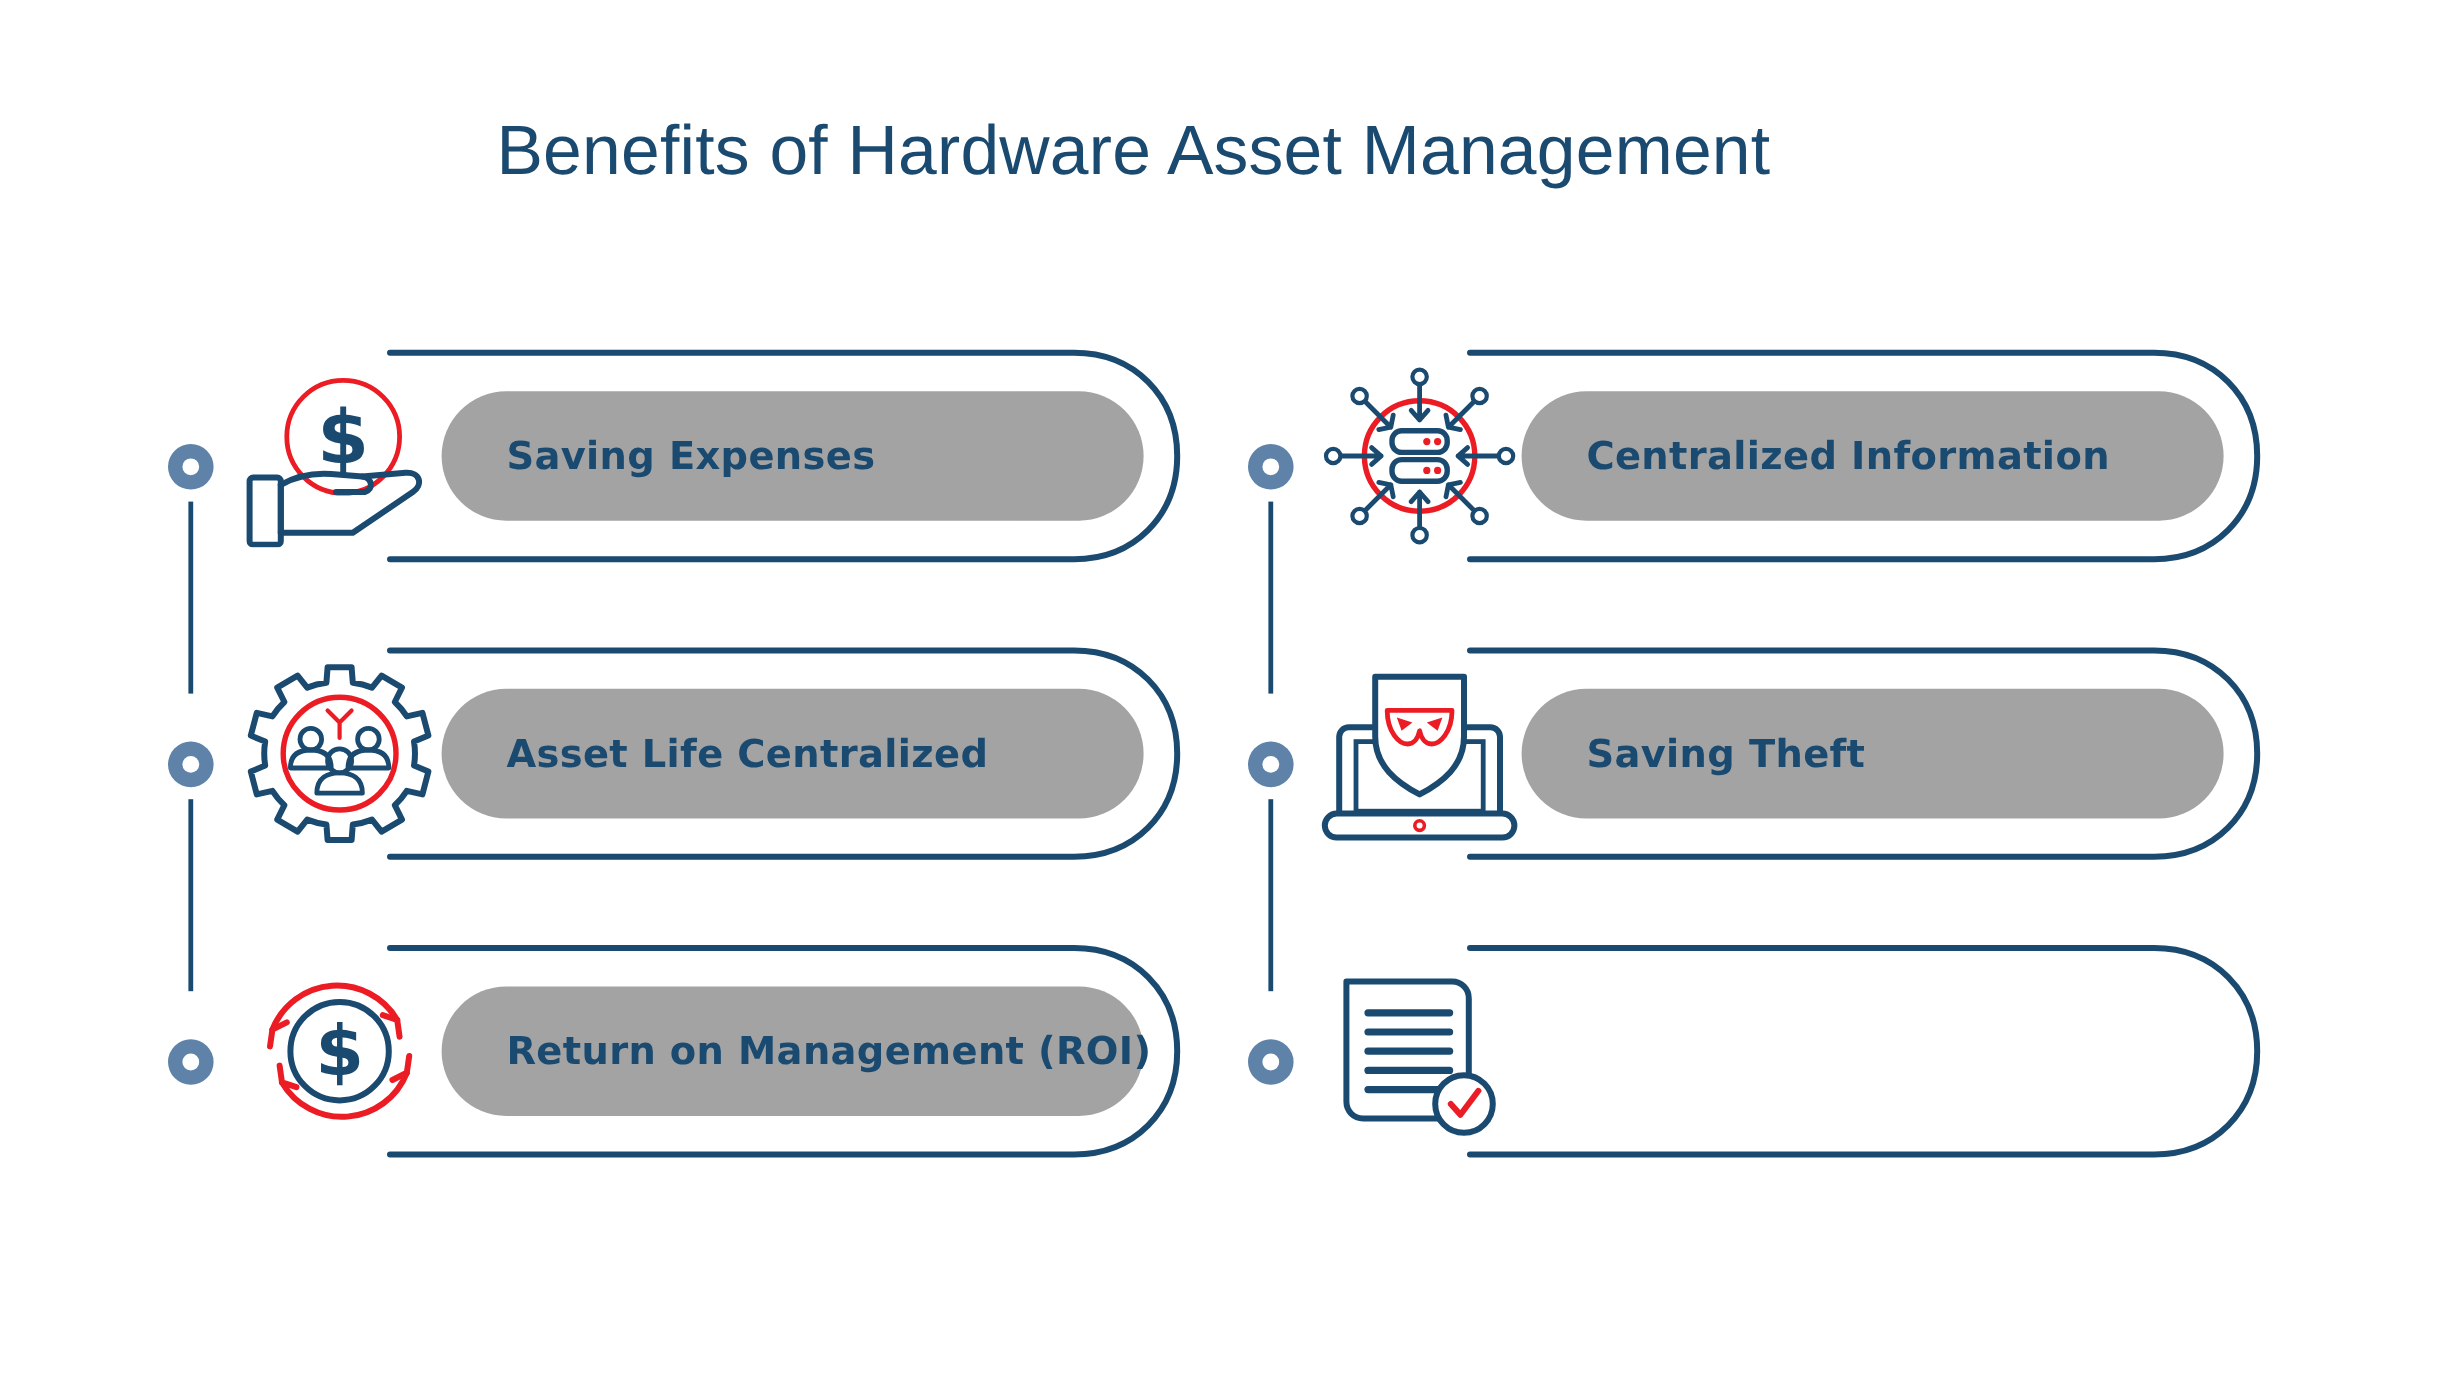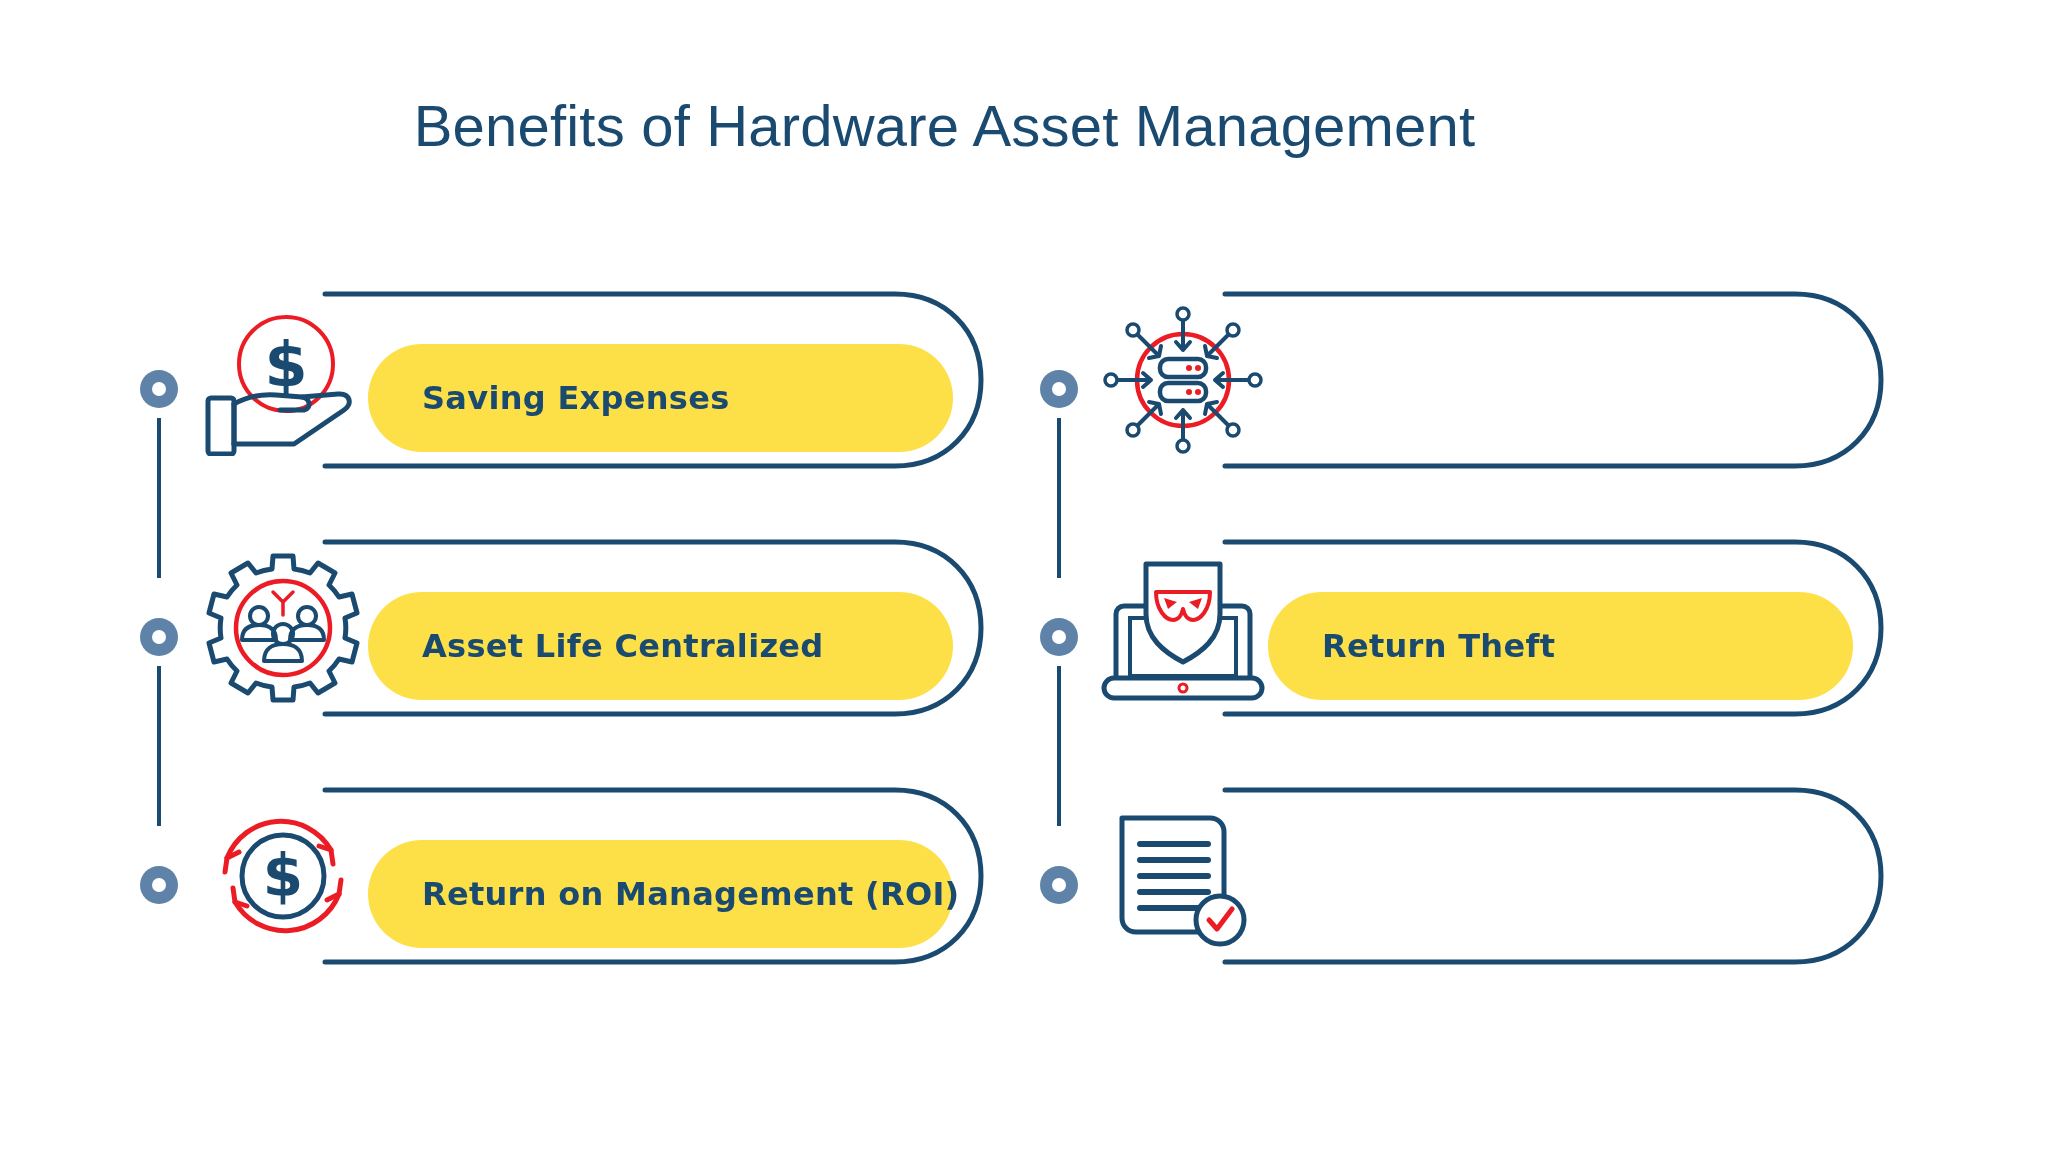--- a/index.html
+++ b/index.html
@@ -105,25 +105,24 @@
   }
   .frame svg { display: block; width: 100%; height: 100%; overflow: visible; }
 
   
   .pill {
     position: absolute;
     left: 228px;
     top: 36px;
     width: 585px;
     height: 108px;
-    background: #fde047;
+    background: #a3a3a3;
     border-radius: 54px;
     display: flex;
     align-items: center;
-    margin-top: 18px;
   }
   .pill-label {
     margin-left: 54px;
     font-family: "DejaVu Sans", "Liberation Sans", sans-serif;
     font-size: 32px;
     font-weight: bold;
     letter-spacing: 0.3px;
     color: #1b4a70;
     white-space: nowrap;
   }
@@ -287,20 +286,23 @@
         </g>
       </svg>
     </div>
 
     <div class="frame">
       <svg viewBox="0 0 660 180" preserveAspectRatio="none">
         <path d="M0 4 L 570 4 C 620 4, 656 40, 656 90 C 656 140, 620 176, 570 176 L 0 176" fill="none" stroke="#1b4a70" stroke-width="5" stroke-linecap="round"></path>
       </svg>
     </div>
 
+    <div class="pill">
+      <span class="pill-label">Centralized Information</span>
+    </div>
   </div>
 
   <div class="row row-1">
     <div class="bullet"></div>
     <div class="connector"></div>
 
     <div class="icon-slot">
       <svg viewBox="0 0 170 152">
 
         <rect x="18" y="54" width="134" height="82" rx="8" fill="#ffffff" stroke="#1b4a70" stroke-width="5"></rect>
@@ -319,21 +321,21 @@
       </svg>
     </div>
 
     <div class="frame">
       <svg viewBox="0 0 660 180" preserveAspectRatio="none">
         <path d="M0 4 L 570 4 C 620 4, 656 40, 656 90 C 656 140, 620 176, 570 176 L 0 176" fill="none" stroke="#1b4a70" stroke-width="5" stroke-linecap="round"></path>
       </svg>
     </div>
 
     <div class="pill">
-      <span class="pill-label">Return Theft</span>
+      <span class="pill-label">Saving Theft</span>
     </div>
   </div>
 
   <div class="row row-2">
     <div class="bullet"></div>
 
     <div class="icon-slot">
       <svg viewBox="0 0 170 152">
 
         <path d="M24 18 L 112 18 C 120 18, 126 24, 126 32 L 126 118

